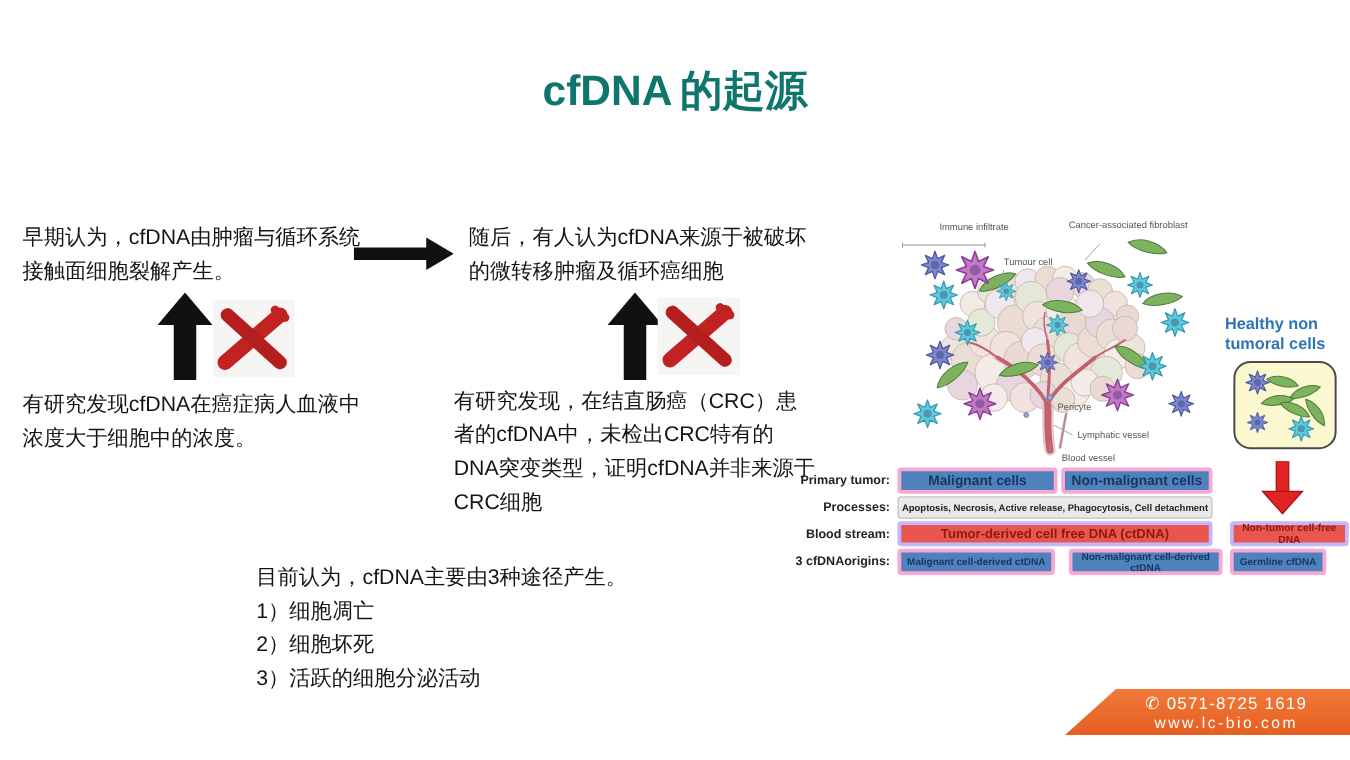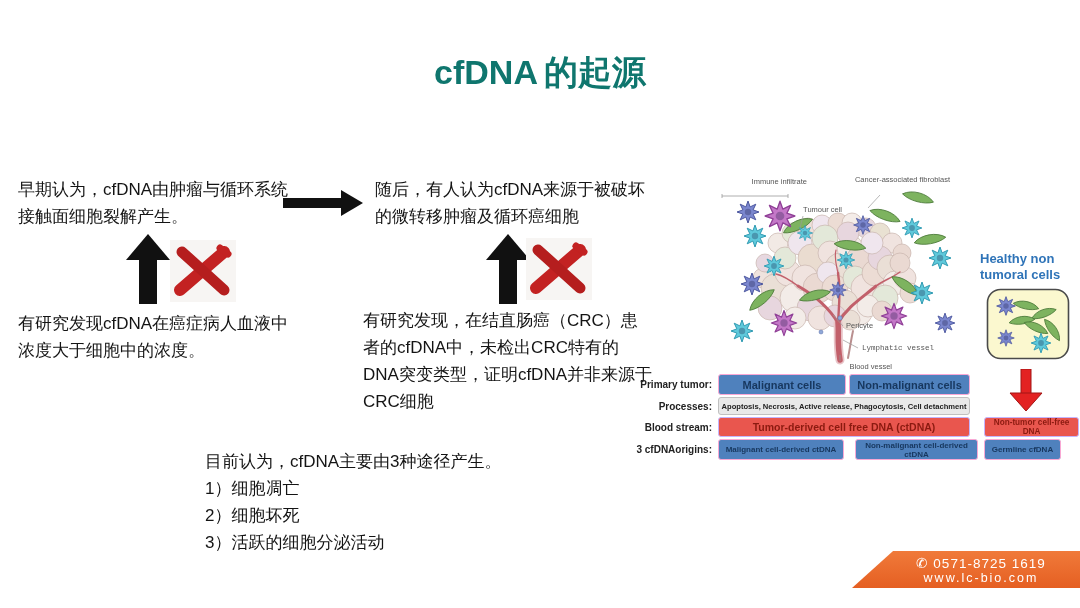--- a/index.html
+++ b/index.html
@@ -21,22 +21,22 @@
   .b-later-refute{left:363px;top:307px;width:290px;}
   .b-current{left:205px;top:448px;width:360px;}
   .b-current div{margin:0;}
   
   .figlab{font-size:7.5px;color:#555;line-height:1.15;text-align:right;}
   .healthy{left:980px;top:251px;width:100px;font-size:13px;font-weight:bold;color:#2f74b8;line-height:1.2;}
   
   .rowlab{left:618px;width:94px;text-align:right;font-size:10px;font-weight:bold;color:#222;}
   .tbox{display:flex;align-items:center;justify-content:center;text-align:center;
         border-radius:3px;font-weight:bold;box-sizing:border-box;}
-  .blue{background:#4f81bd;border:1px solid #f9a8d4;color:#17375e;}
-  .red{background:#e9564e;border:1px solid #c4b5fd;color:#8b1a10;}
+  .blue{background:#4f81bd;border:3px solid #f9a8d4;color:#17375e;}
+  .red{background:#e9564e;border:3px solid #c4b5fd;color:#8b1a10;}
   .gray{background:#e9e9e9;border:1px solid #c0c0c0;color:#222;}
   
   .ribbon{left:852px;top:551px;width:228px;height:37px;
           background:linear-gradient(180deg,#f07a3a,#e55f22);
           clip-path:polygon(18% 0,100% 0,100% 100%,0 100%);
           color:#fff;font-weight:normal;text-align:center;
           display:flex;flex-direction:column;justify-content:center;padding-left:30px;box-sizing:border-box;}
   .ribbon .ph{font-size:13.5px;letter-spacing:1px;}
   .ribbon .web{font-size:12.5px;letter-spacing:2px;}
 </style>
@@ -203,21 +203,21 @@
       <line x1="143" y1="158" x2="133" y2="147"></line>
       <line x1="158" y1="180" x2="143" y2="172"></line>
       <line x1="140" y1="193" x2="140" y2="187"></line>
     </g>
   </svg>
 
   <div class="abs figlab" style="left:735px;top:178px;width:72px;">Immune infiltrate</div>
   <div class="abs figlab" style="left:845px;top:176px;width:105px;">Cancer-associated fibroblast</div>
   <div class="abs figlab" style="left:772px;top:206px;width:70px;">Tumour cell</div>
   <div class="abs figlab" style="left:846px;top:322px;width:60px;text-align:left;">Pericyte</div>
-  <div class="abs figlab" style="left:862px;top:344px;width:100px;text-align:left;font-family:Liberation Mono, monospace;">Lymphatic vessel</div>
+  <div class="abs figlab" style="left:862px;top:344px;width:100px;text-align:left;">Lymphatic vessel</div>
   <div class="abs figlab" style="left:812px;top:363px;width:80px;">Blood vessel</div>
 
   <div class="abs healthy">Healthy non tumoral cells</div>
   <svg class="abs" style="left:986px;top:288px;" width="84" height="72" viewBox="0 0 84 72">
     <rect x="1.5" y="1.5" width="81" height="69" rx="13" fill="#fbf8cf" stroke="#4a4a4a" stroke-width="1.6"></rect>
     <g fill="#7db35f" stroke="#4c7a3a" stroke-width="0.8">
       <path d="M-13,0 C-6,-6 6,-6 13,0 C6,4 -6,4 -13,0 Z" transform="translate(40,18) rotate(12)"></path>
       <path d="M-13,0 C-6,-6 6,-6 13,0 C6,4 -6,4 -13,0 Z" transform="translate(58,26) rotate(-20)"></path>
       <path d="M-13,0 C-6,-6 6,-6 13,0 C6,4 -6,4 -13,0 Z" transform="translate(36,33) rotate(-8)"></path>
       <path d="M-13,0 C-6,-6 6,-6 13,0 C6,4 -6,4 -13,0 Z" transform="translate(66,42) rotate(55)"></path>

